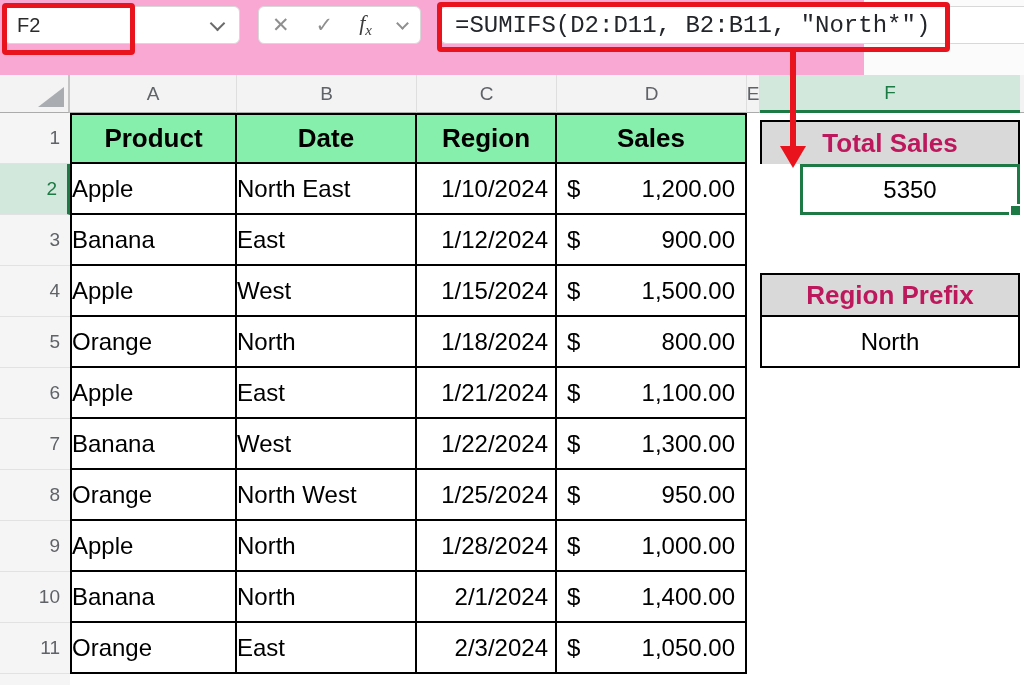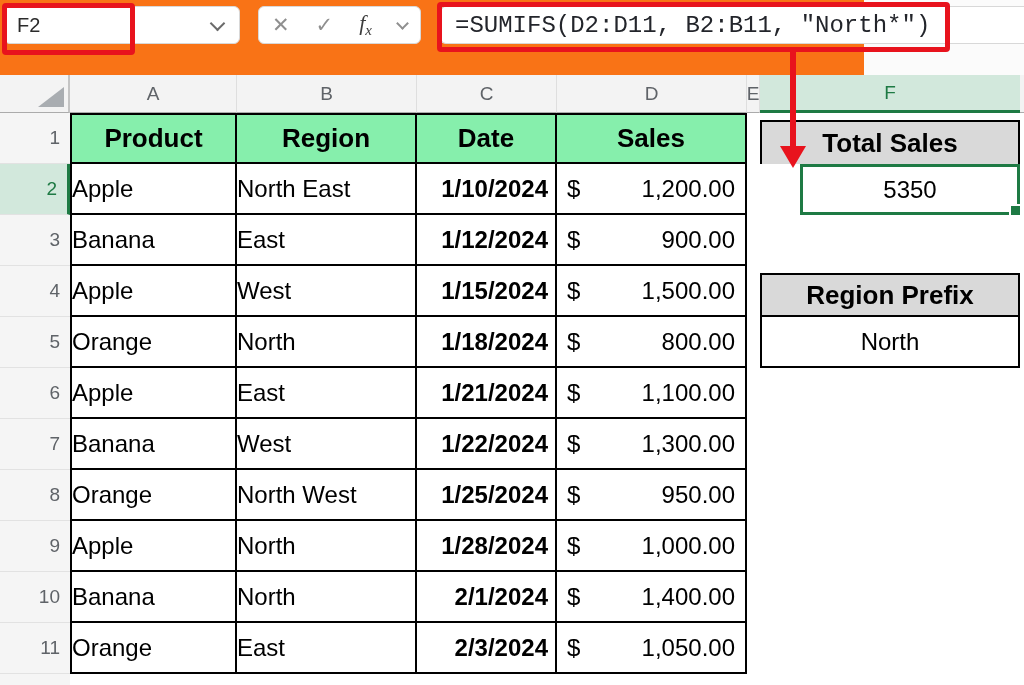--- a/index.html
+++ b/index.html
@@ -1,20 +1,20 @@
 <!DOCTYPE html>
 <html><head>
 <meta charset="utf-8">
 <style>
   html,body{margin:0;padding:0;}
   body{width:1024px;height:685px;position:relative;background:#FBFBFB;
        font-family:"Liberation Sans","DejaVu Sans",sans-serif;overflow:hidden;}
 
   
-  .fbar{position:absolute;left:0;top:0;width:864px;height:75px;background:#f97316;}
+  .fbar{position:absolute;left:0;top:0;width:864px;height:75px;background:#f9a8d4;}
   .field{position:absolute;background:#FFFFFF;border:1px solid #D8D8D8;border-radius:6px;
          box-sizing:border-box;display:flex;align-items:center;}
   .namebox{left:4px;top:6px;width:236px;height:38px;padding-left:12px;
            font-size:20px;color:#2B2B2B;justify-content:space-between;}
   .namebox .txt{flex:0 0 auto;}
   .chev{width:9px;height:9px;border-right:2px solid #6B6B6B;border-bottom:2px solid #6B6B6B;
         transform:rotate(45deg);margin:-4px 16px 0 0;flex:0 0 auto;}
   .fxbox{left:258px;top:6px;width:163px;height:38px;padding:0 13px;justify-content:space-between;}
   .icon-x{font-size:21px;color:#8F8F8F;}
   .icon-check{font-size:21px;color:#8F8F8F;}
@@ -55,23 +55,23 @@
       padding-right:10px;border-bottom:1px solid #E2E2E2;}
   .rh.sel{background:#D2E8DC;color:#1E7A44;border-right:3px solid #1E7A44;}
   .rh.partial{border-bottom:none;}
   .ec{background:#FFFFFF;}
   .tc{background:#FFFFFF;font-size:24px;color:#000;
       border-right:2px solid #000;border-bottom:2px solid #000;}
   .t-left{border-left:2px solid #000;}
   .t-top{border-top:2px solid #000;}
   .th{background:#86efac;font-weight:bold;font-size:26px;color:#000;justify-content:center;
       padding-left:0;border-right:2px solid #000;border-bottom:2px solid #000;}
-  .tc.right{justify-content:flex-end;padding-left:0;padding-right:7px;font-weight:bold;}
+  .tc.right{justify-content:flex-end;padding-left:0;padding-right:7px;}
   .tc.money{justify-content:space-between;padding:0 10px 0 10px;}
-  .fth{background:#D9D9D9;font-weight:bold;font-size:26px;color:#000000;justify-content:center;
+  .fth{background:#D9D9D9;font-weight:bold;font-size:26px;color:#be185d;justify-content:center;
        border:2px solid #000;border-bottom:none;margin-top:7px;}
   .fth.boxed{border-bottom:2px solid #000;}
   .fval{background:#FFFFFF;font-size:24px;color:#000;justify-content:center;
         border:2px solid #000;border-top:none;}
   .fsel{background:#FFFFFF;font-size:24px;color:#000;justify-content:center;
         border:3px solid #1E7A44;position:relative;overflow:visible;z-index:5;margin-left:40px;}
   .handle{position:absolute;right:-5px;bottom:-5px;width:9px;height:9px;
           background:#1E7A44;border:2px solid #FFFFFF;}
 </style>
 </head>
@@ -99,22 +99,22 @@
     </div>
     <div class="cell ch">A</div>
     <div class="cell ch">B</div>
     <div class="cell ch">C</div>
     <div class="cell ch">D</div>
     <div class="cell ch">E</div>
     <div class="cell ch sel">F</div>
     <div class="cell ch pad"></div>
     <div class="cell rh">1</div>
     <div class="cell th t-top t-left">Product</div>
+    <div class="cell th t-top">Date</div>
     <div class="cell th t-top">Region</div>
-    <div class="cell th t-top">Date</div>
     <div class="cell th t-top">Sales</div>
     <div class="cell ec"></div>
     <div class="cell fth">Total Sales</div>
     <div class="cell ec"></div>
     <div class="cell rh sel">2</div>
     <div class="cell tc t-left">Apple</div>
     <div class="cell tc">North East</div>
     <div class="cell tc right">1/10/2024</div>
     <div class="cell tc money">
       <span>$</span>

